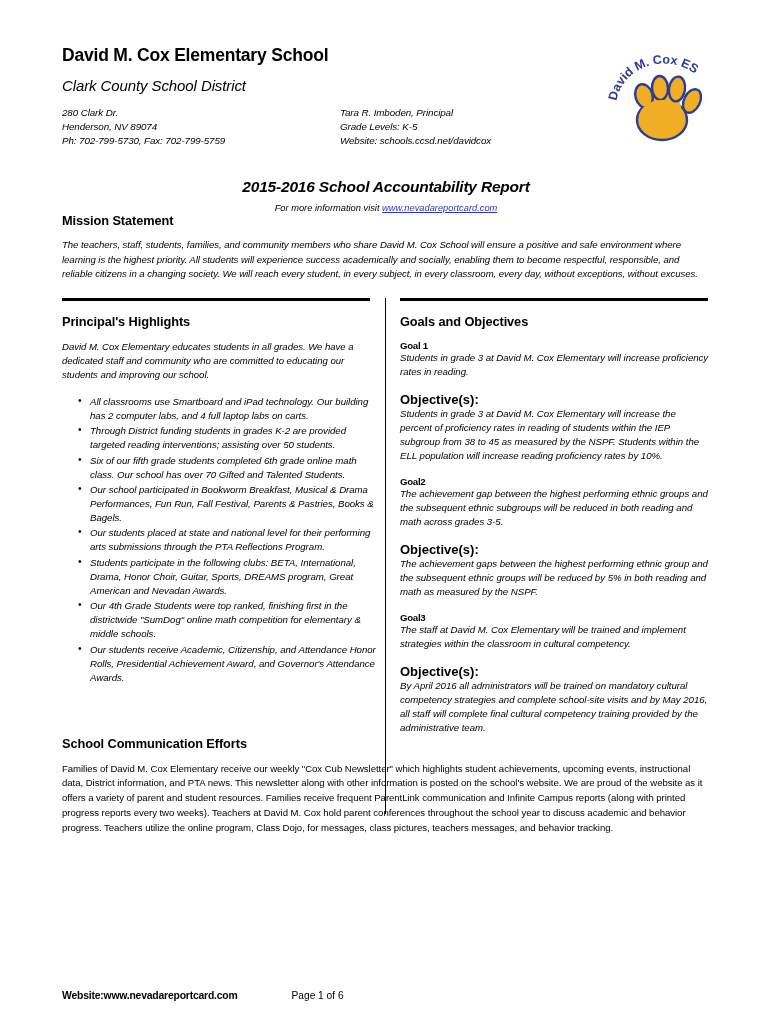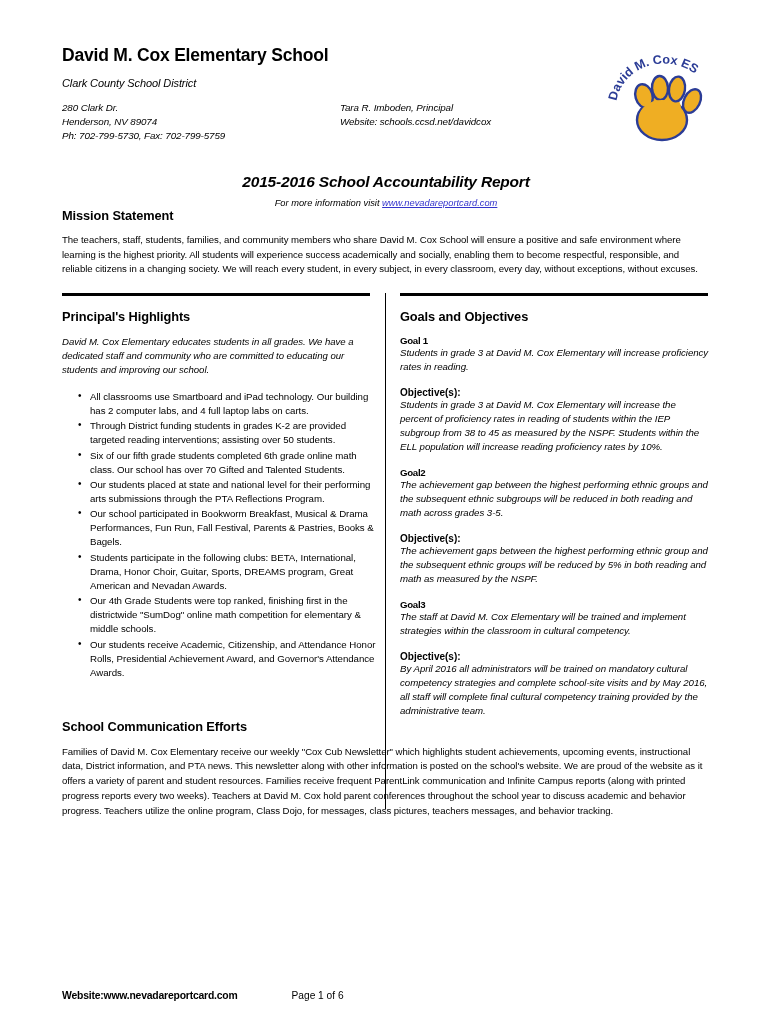--- a/index.html
+++ b/index.html
@@ -32,21 +32,21 @@
 
   
   .school-title {
     font-size: 17.5px;
     font-weight: bold;
     letter-spacing: -0.2px;
     line-height: 1.1;
     margin: 0;
   }
   .district {
-    font-size: 11px;
+    font-size: 15px;
     font-style: italic;
     margin-top: 12px;
     letter-spacing: -0.1px;
   }
   .addr-row {
     display: flex;
     margin-top: 12px;
   }
   .addr-col-left {
     width: 278px;
@@ -100,20 +100,21 @@
     letter-spacing: -0.1px;
   }
 
   .mission-head { margin-top: 28px; }
   .mission-body {
     font-size: 9.6px;
     line-height: 1.52;
     margin-top: 10px;
     text-align: left;
     letter-spacing: -0.05px;
+    font-style: italic;
   }
 
   
   .two-col {
     position: relative;
     margin-top: 16px;
     display: flex;
   }
   .col-left {
     width: 322px;
@@ -149,20 +150,21 @@
     line-height: 1.5;
     margin-top: 11px;
     letter-spacing: -0.05px;
     font-style: italic;
   }
 
   ul.highlights {
     list-style: none;
     margin: 12px 0 0 0;
     padding: 0;
+    font-style: italic;
   }
   ul.highlights li {
     font-size: 9.7px;
     line-height: 1.46;
     padding-left: 28px;
     position: relative;
     margin-bottom: 1px;
     letter-spacing: -0.05px;
   }
   ul.highlights li::before {
@@ -180,21 +182,21 @@
     letter-spacing: -0.3px;
   }
   .goal-body {
     font-size: 9.7px;
     line-height: 1.46;
     margin-top: 0px;
     letter-spacing: -0.05px;
     font-style: italic;
   }
   .obj-head {
-    font-size: 10px;
+    font-size: 13px;
     font-weight: bold;
     margin-top: 13px;
   }
 
   
   .comm-head { margin-top: 22px; }
   .comm-body {
     font-size: 9.6px;
     line-height: 1.55;
     margin-top: 11px;
@@ -252,20 +254,21 @@
       <div class="school-title">David M. Cox Elementary School</div>
       <div class="district">Clark County School District</div>
       <div class="addr-row">
         <div class="addr-col-left">
           <div class="addr-line">280 Clark Dr.</div>
           <div class="addr-line">Henderson, NV 89074</div>
           <div class="addr-line">Ph: 702-799-5730, Fax: 702-799-5759</div>
         </div>
         <div class="addr-col-right">
           <div class="addr-line">Tara R. Imboden, Principal</div>
+          <div class="addr-line">Grade Levels: K-5</div>
           <div class="addr-line">Website: schools.ccsd.net/davidcox</div>
         </div>
       </div>
     </div>
 
     <div class="report-title">2015-2016 School Accountability Report</div>
     <div class="report-sub"><span>For more information visit </span><a href="#">www.nevadareportcard.com</a></div>
 
     <h2 class="sec-head mission-head">Mission Statement</h2>
     <div class="mission-body">The teachers, staff, students, families, and community members who share David M. Cox School will ensure a positive and safe environment where learning is the highest priority. All students will experience success academically and socially, enabling them to become respectful, responsible, and reliable citizens in a changing society. We will reach every student, in every subject, in every classroom, every day, without exceptions, without excuses.</div>
@@ -274,22 +277,22 @@
       <div class="vdivider"></div>
 
       <div class="col-left">
         <div class="rule"></div>
         <h2 class="sec-head">Principal's Highlights</h2>
         <div class="para">David M. Cox Elementary educates students in all grades. We have a dedicated staff and community who are committed to educating our students and improving our school.</div>
         <ul class="highlights">
           <li>All classrooms use Smartboard and iPad technology. Our building has 2 computer labs, and 4 full laptop labs on carts.</li>
           <li>Through District funding students in grades K-2 are provided targeted reading interventions; assisting over 50 students.</li>
           <li>Six of our fifth grade students completed 6th grade online math class. Our school has over 70 Gifted and Talented Students.</li>
+          <li>Our school participated in Bookworm Breakfast, Musical &amp; Drama Performances, Fun Run, Fall Festival, Parents &amp; Pastries, Books &amp; Bagels.</li>
           <li>Our students placed at state and national level for their performing arts submissions through the PTA Reflections Program.</li>
-          <li>Our school participated in Bookworm Breakfast, Musical &amp; Drama Performances, Fun Run, Fall Festival, Parents &amp; Pastries, Books &amp; Bagels.</li>
           <li>Students participate in the following clubs: BETA, International, Drama, Honor Choir, Guitar, Sports, DREAMS program, Great American and Nevadan Awards.</li>
           <li>Our 4th Grade Students were top ranked, finishing first in the districtwide "SumDog" online math competition for elementary &amp; middle schools.</li>
           <li>Our students receive Academic, Citizenship, and Attendance Honor Rolls, Presidential Achievement Award, and Governor's Attendance Awards.</li>
         </ul>
       </div>
 
       <div class="col-gap"></div>
 
       <div class="col-right">
         <div class="rule"></div>

